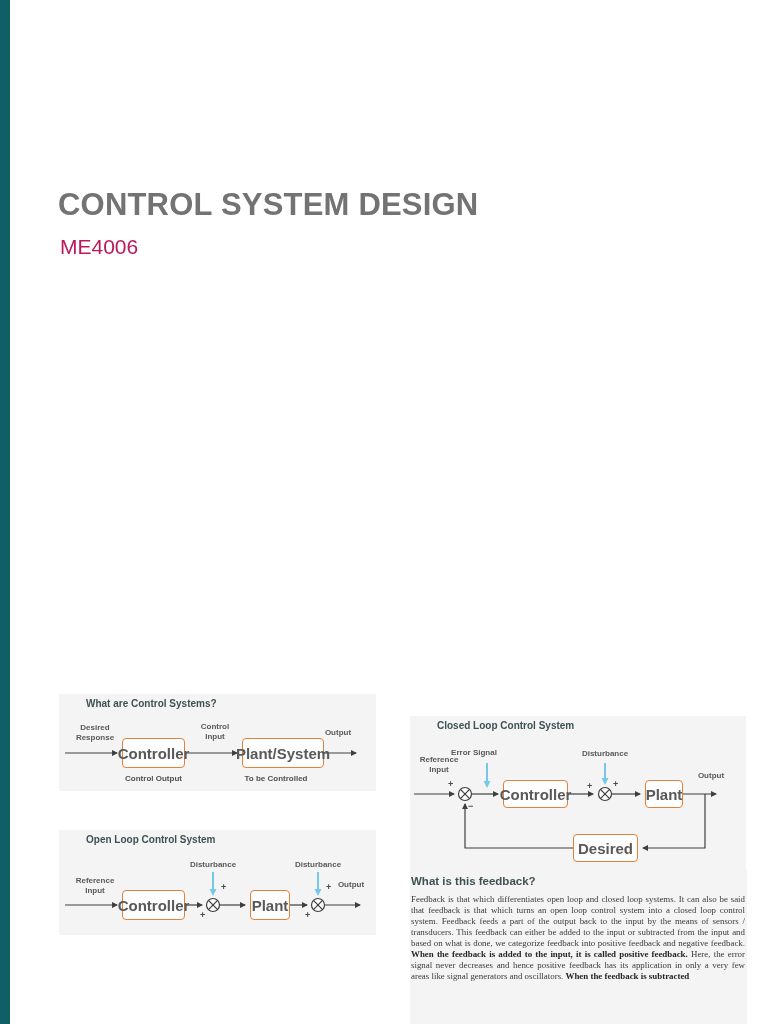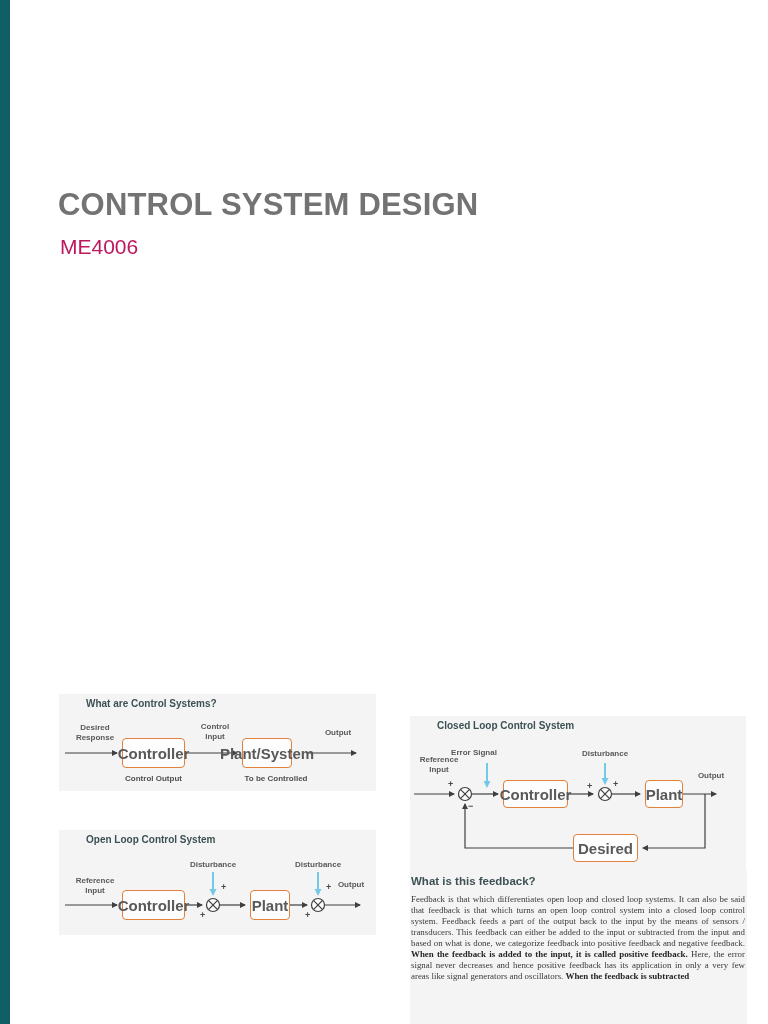--- a/index.html
+++ b/index.html
@@ -63,21 +63,21 @@
       <line x1="126" y1="59" x2="178" y2="59" marker-end="url(#ah)"></line>
       <line x1="249" y1="59" x2="297" y2="59" marker-end="url(#ah)"></line>
     </g>
   </svg>
 
   <div class="lbl" style="left:12px;top:29px;width:48px">Desired
 Response</div>
   <div class="box" style="left:63px;top:44px;width:63px;height:30px">Controller</div>
   <div class="lbl" style="left:134px;top:28px;width:44px">Control
 Input</div>
-  <div class="box" style="left:183px;top:44px;width:50px;height:30px">Plant/System</div>
+  <div class="box" style="left:183px;top:44px;width:82px;height:30px">Plant/System</div>
   <div class="lbl" style="left:257px;top:34px;width:44px">Output</div>
   <div class="caption" style="left:63px;top:80px;width:63px">Control Output</div>
   <div class="caption" style="left:181px;top:80px;width:72px">To be Controlled</div>
 </section>
 
 <section class="panel" id="panel-open">
   <div class="diag-heading">Open Loop Control System</div>
 
   <svg class="wires" width="317" height="105">
     <g stroke="#3f3f3f" stroke-width="1.2" fill="none">

